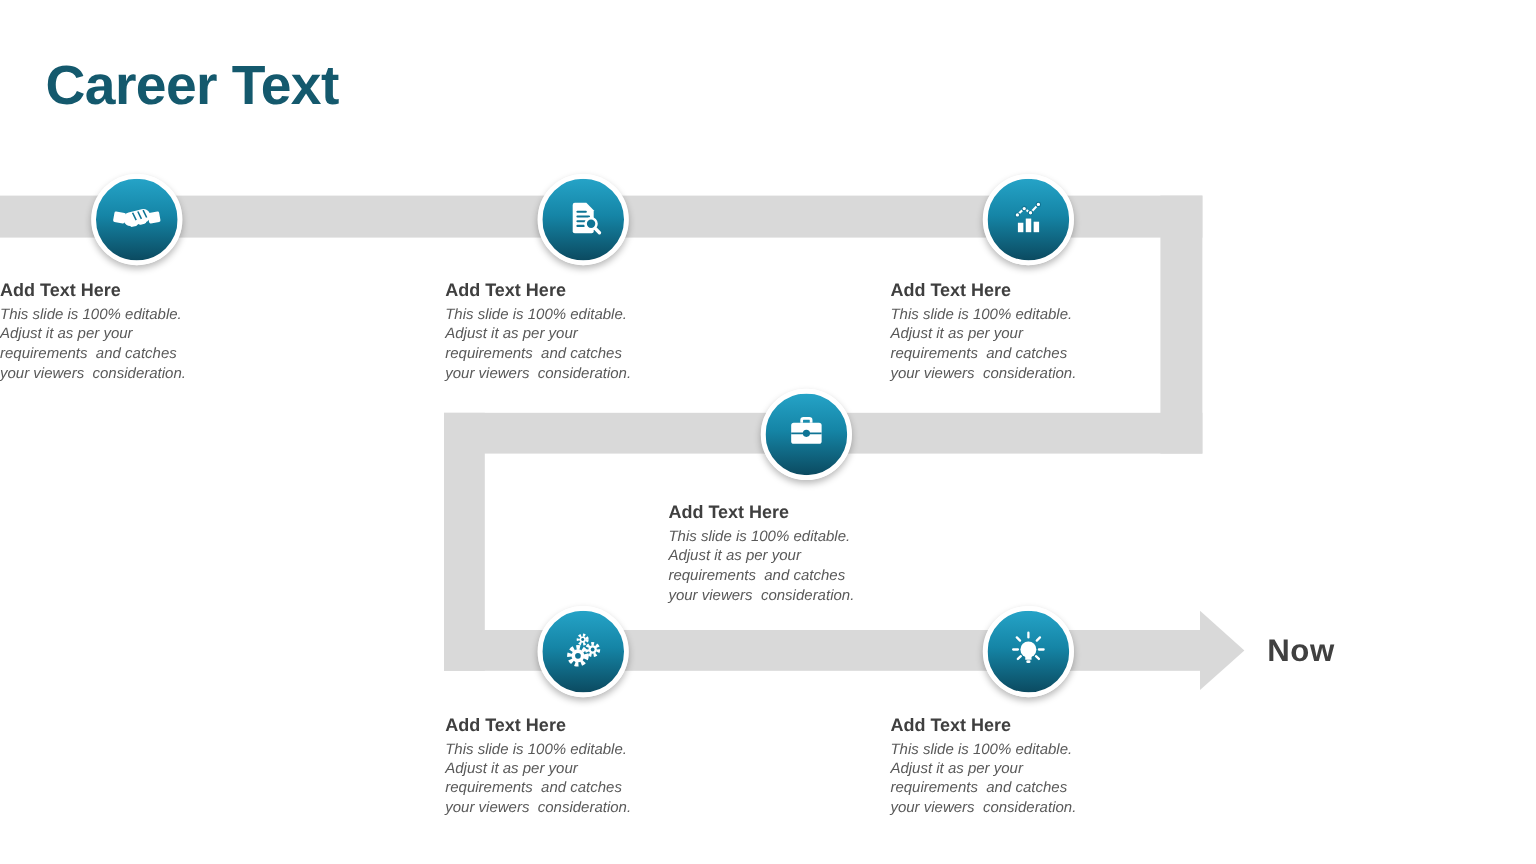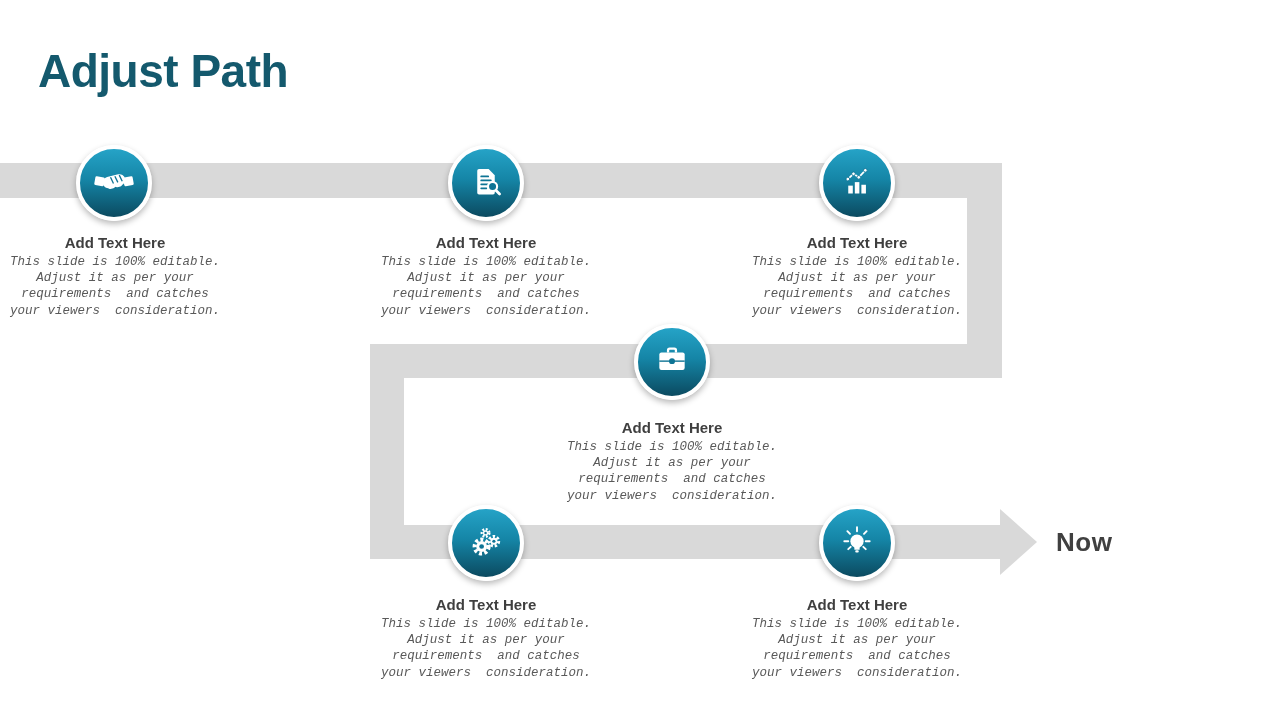--- a/index.html
+++ b/index.html
@@ -36,39 +36,39 @@
     display:flex;align-items:center;justify-content:center;
   }
   .c1{left:76px;top:145px;}
   .c2{left:448px;top:145px;}
   .c3{left:819px;top:145px;}
   .c4{left:634px;top:324px;}
   .c5{left:448px;top:505px;}
   .c6{left:819px;top:505px;}
   .circle svg{display:block;}
   
-  .txt{position:absolute;width:230px;text-align:center;}
+  .txt{position:absolute;width:230px;}
   .t1{left:0;top:234px;}
   .t2{left:371px;top:234px;}
   .t3{left:742px;top:234px;}
   .t4{left:557px;top:419px;}
   .t5{left:371px;top:596px;}
   .t6{left:742px;top:596px;}
   .txt .h{font-size:15px;font-weight:bold;color:#3F3F3F;margin:0 0 3px 0;}
   .txt .b{
     font-size:12.5px;font-style:italic;color:#595959;line-height:16.2px;
-    white-space:pre-wrap;margin:0;font-family:Liberation Mono, monospace;
+    white-space:pre-wrap;margin:0;
   }
 </style>
 </head>
 <body>
 
 <div class="slide">
 
-  <div class="title">Adjust Path</div>
+  <div class="title">Career Text</div>
 
   <div class="seg seg-top"></div>
   <div class="seg conn-right"></div>
   <div class="seg seg-mid"></div>
   <div class="seg conn-left"></div>
   <div class="seg seg-bottom"></div>
   <div class="arrowhead"></div>
   <div class="now">Now</div>
 
   <div class="circle c1">

